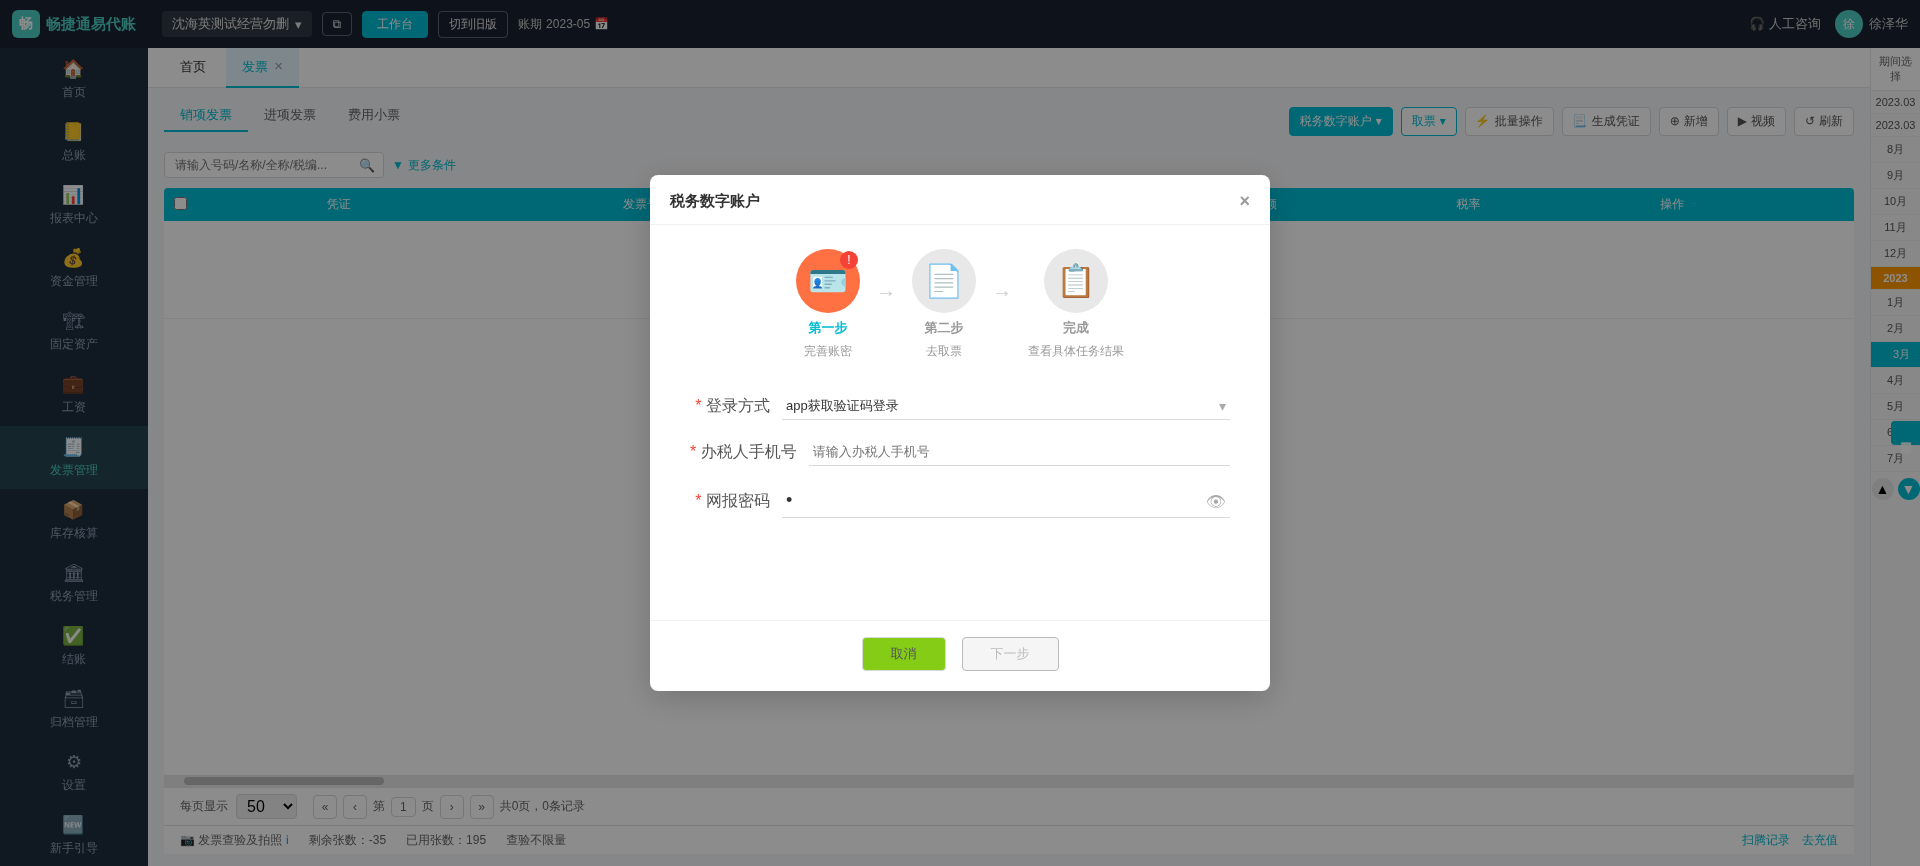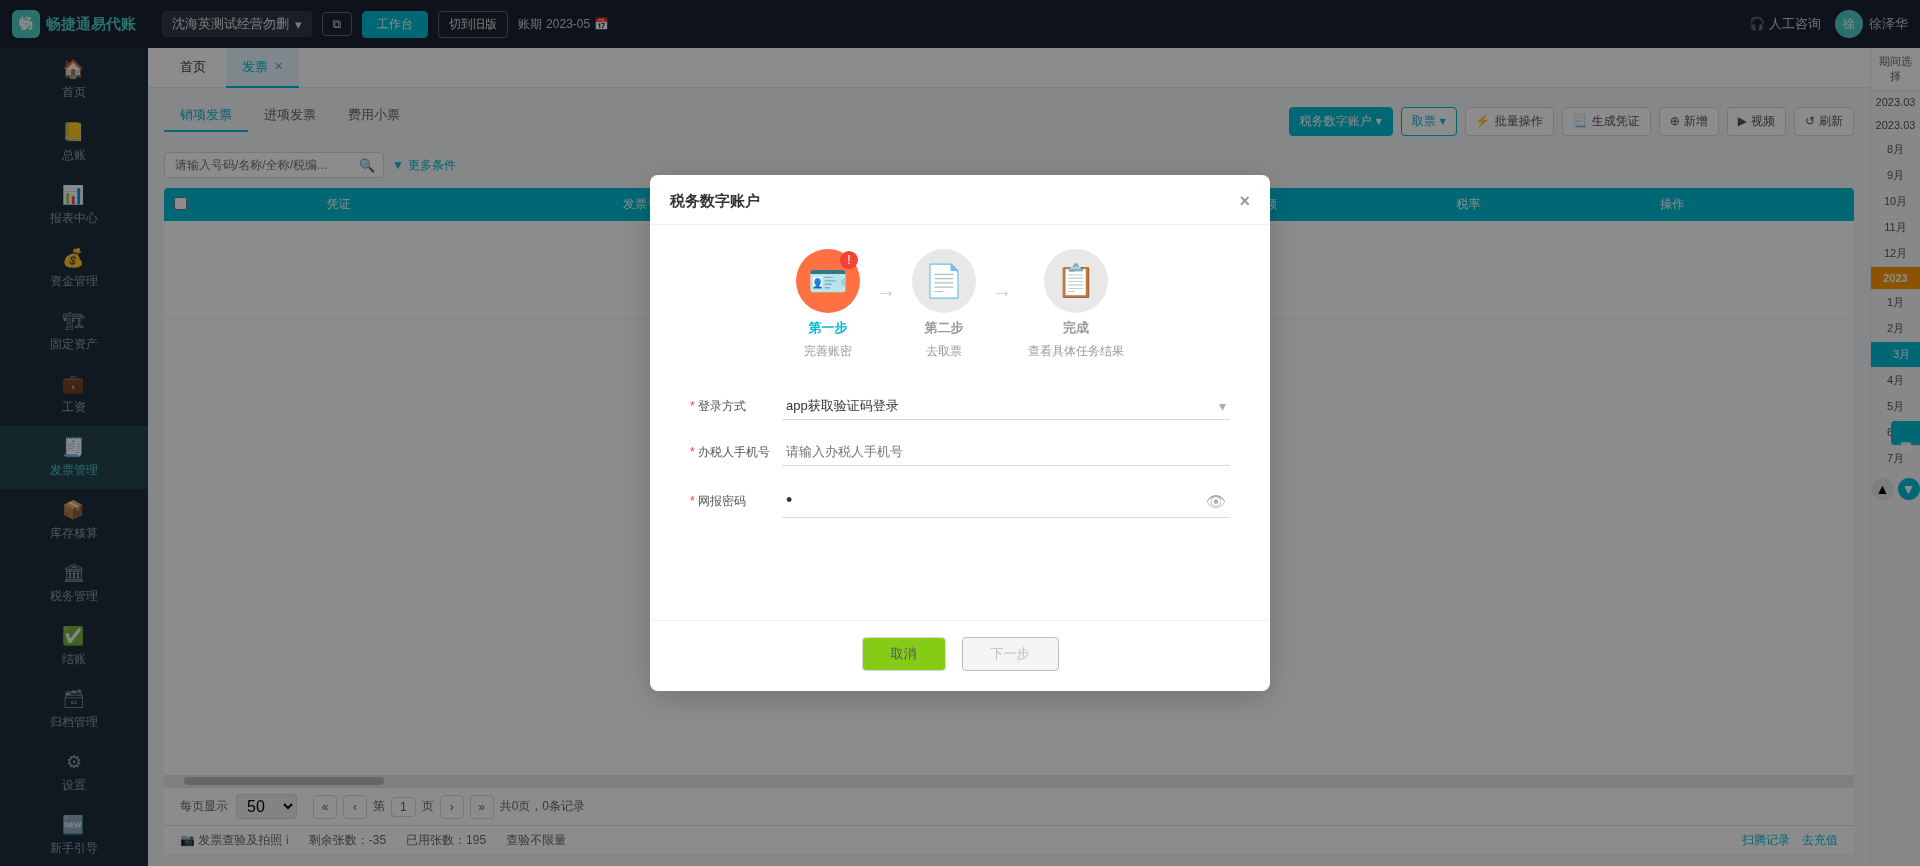--- a/index.html
+++ b/index.html
@@ -374,23 +374,23 @@
 
     
     .form-row {
       display: flex;
       align-items: center;
       margin-bottom: 18px;
       gap: 12px;
     }
     .form-label {
       min-width: 80px;
-      font-size: 12px;
+      font-size: 16px;
       color: #555;
-      text-align: left;
+      text-align: right;
     }
     .form-control {
       flex: 1;
       display: flex;
       align-items: center;
       position: relative;
     }
     .select-field {
       flex: 1;
       border: none;

